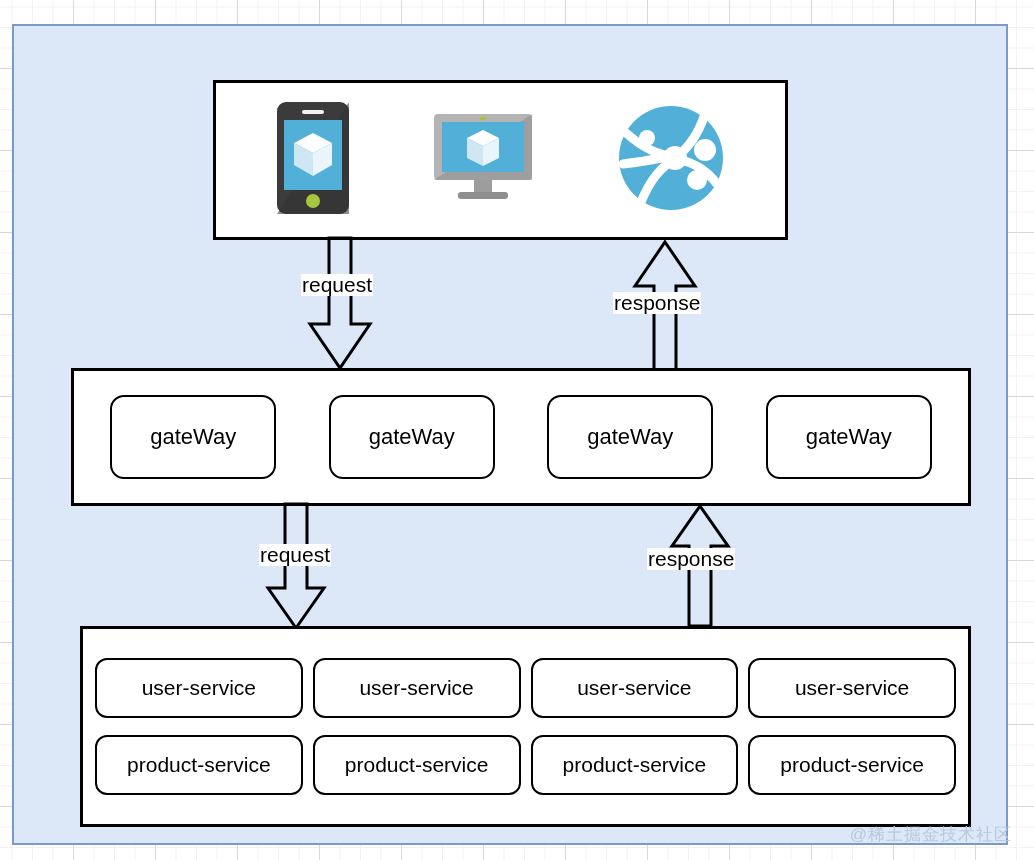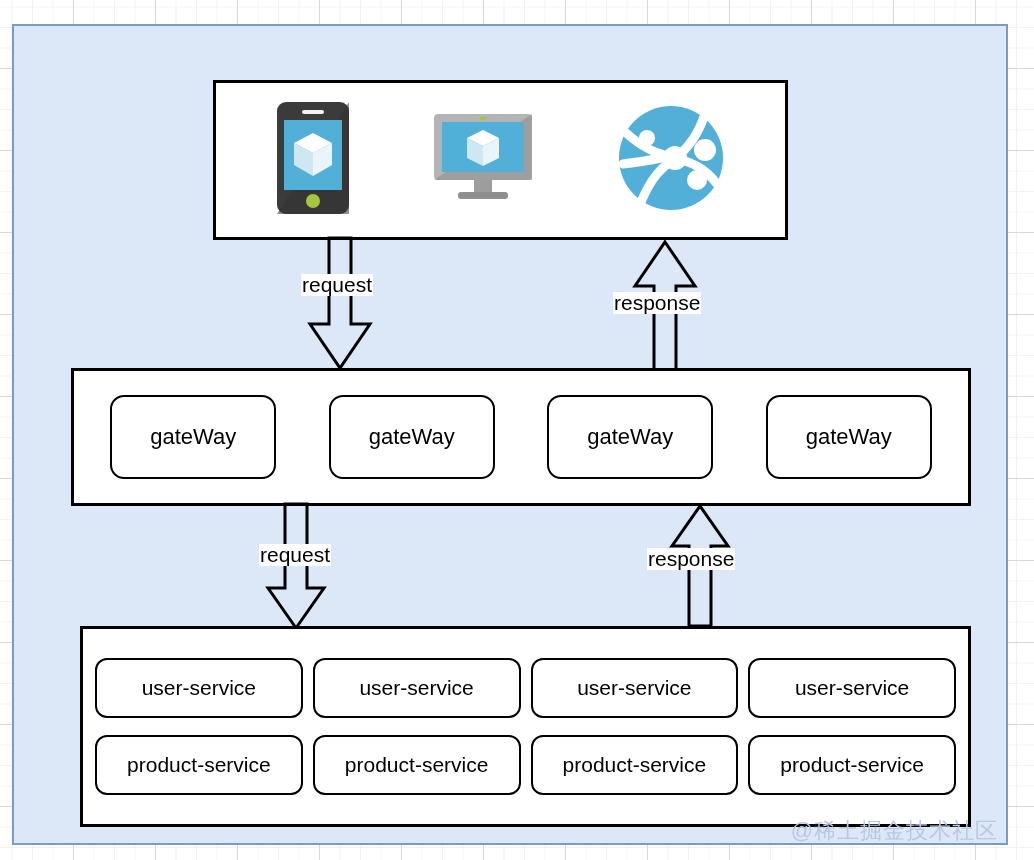--- a/index.html
+++ b/index.html
@@ -138,23 +138,23 @@
     color: #000000;
     font-size: 21px;
     line-height: 1.05;
     padding: 0 1px;
     white-space: nowrap;
   }
 
   
   #watermark {
     position: absolute;
-    right: 36px;
+    right: 22px;
     bottom: 14px;
-    font-size: 22px;
+    font-size: 17px;
     color: #b9c8de;
     letter-spacing: 1px;
     white-space: nowrap;
   }
 </style>
 </head>
 <body>
 
 <div id="canvas">
 

